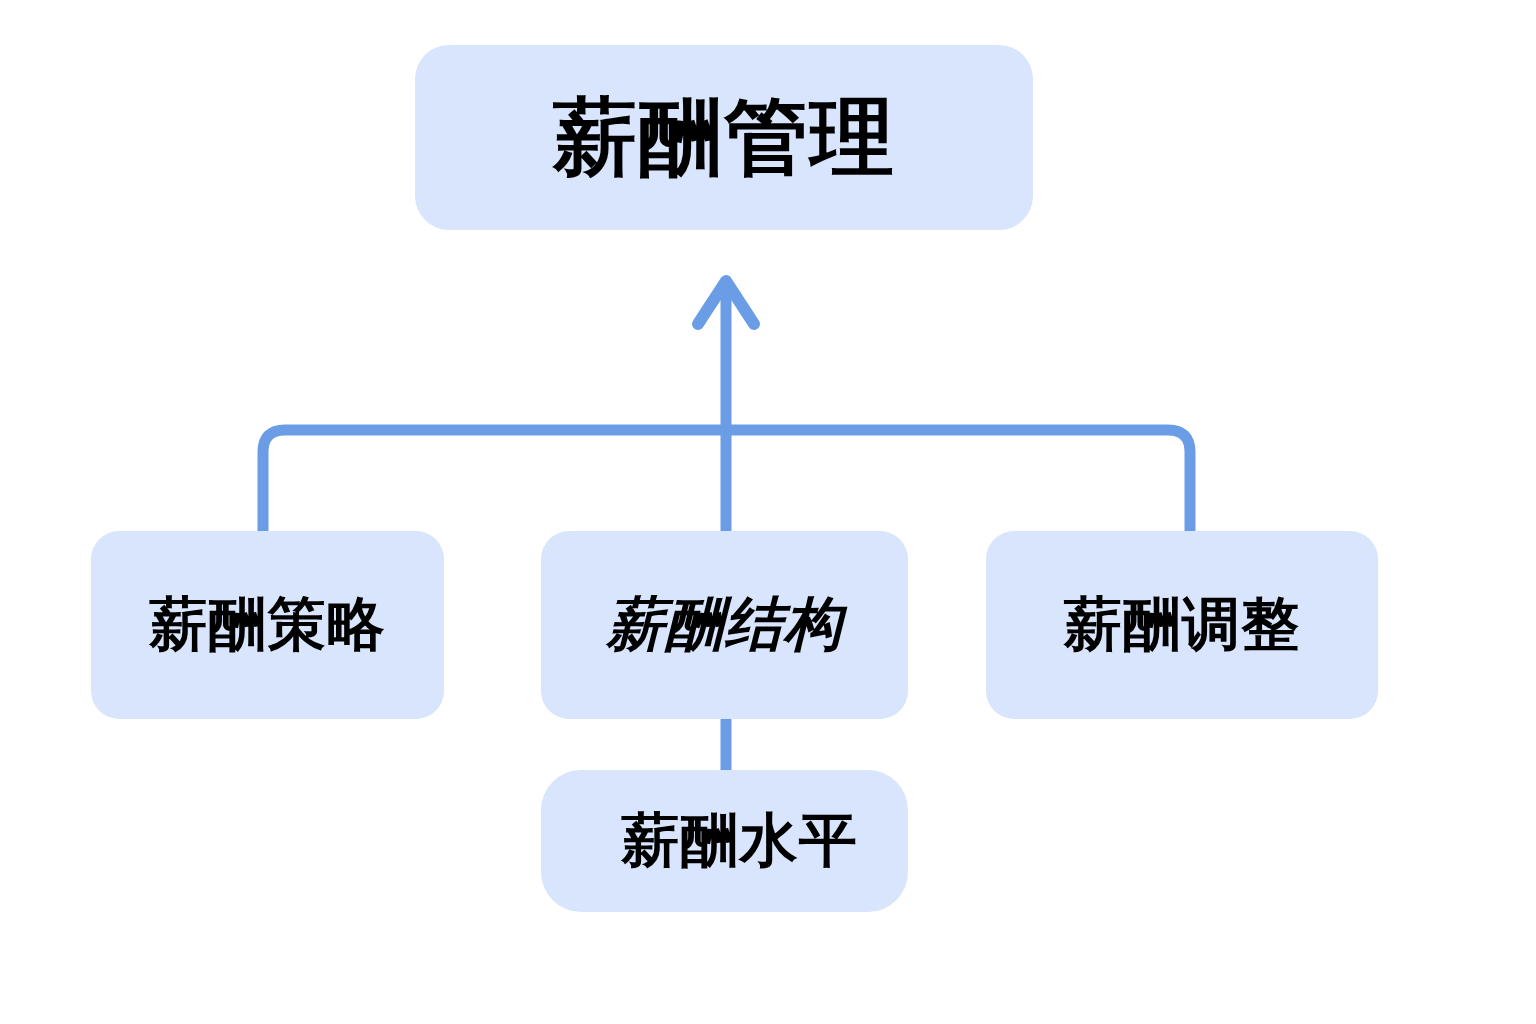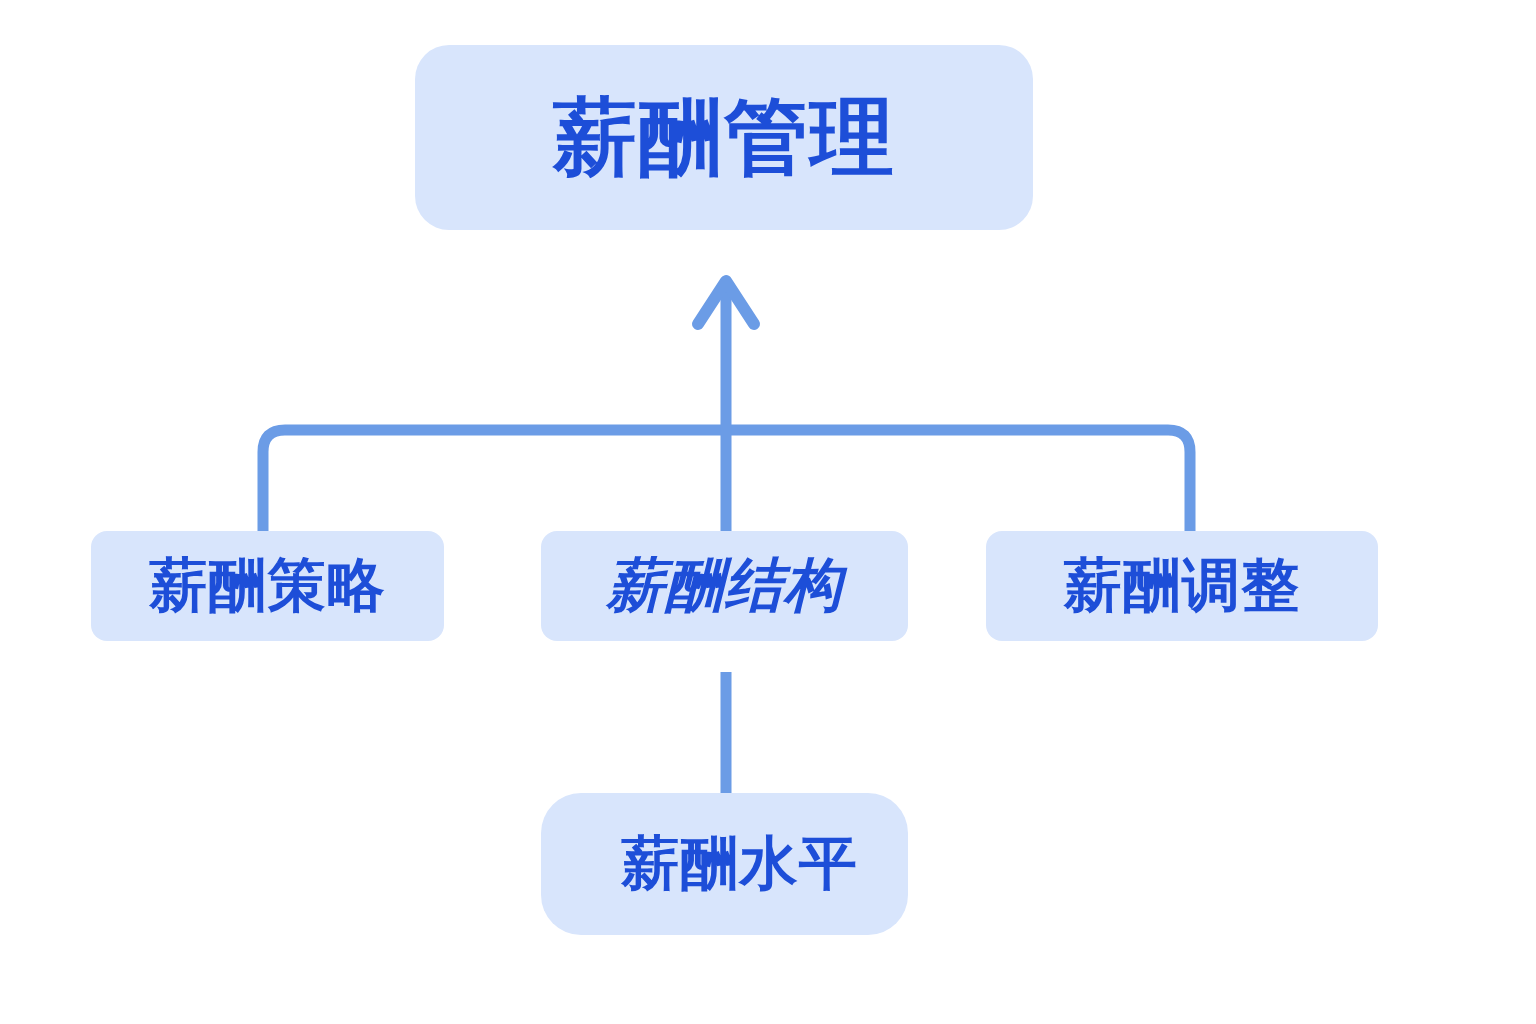--- a/index.html
+++ b/index.html
@@ -26,47 +26,47 @@
     height: 1024px;
     pointer-events: none;
   }
   .node {
     position: absolute;
     display: flex;
     align-items: center;
     justify-content: center;
     box-sizing: border-box;
     background: #d8e5fc;
-    color: #1d4ed8;
+    color: #000000;
     font-weight: 700;
     letter-spacing: 0.02em;
     text-align: right;
     white-space: nowrap;
     user-select: none;
   }
   .node-root {
     left: 415px;
     top: 45px;
     width: 618px;
     height: 185px;
     border-radius: 34px;
     font-size: 84px;
   }
   .node-l2 {
     top: 531px;
-    height: 110px;
-    border-radius: 16px;
+    height: 188px;
+    border-radius: 28px;
     font-size: 58px;
   }
   .node-strategy { left: 91px;  width: 353px; }
   .node-structure { left: 541px; width: 367px; font-style: italic; }
   .node-adjust   { left: 986px; width: 392px; }
   .node-l3 {
     left: 541px;
-    top: 793px;
+    top: 770px;
     width: 367px;
     height: 142px;
     border-radius: 40px;
     font-size: 58px;
     padding-left: 30px;
   }
 </style>
 </head>
 <body>
 

